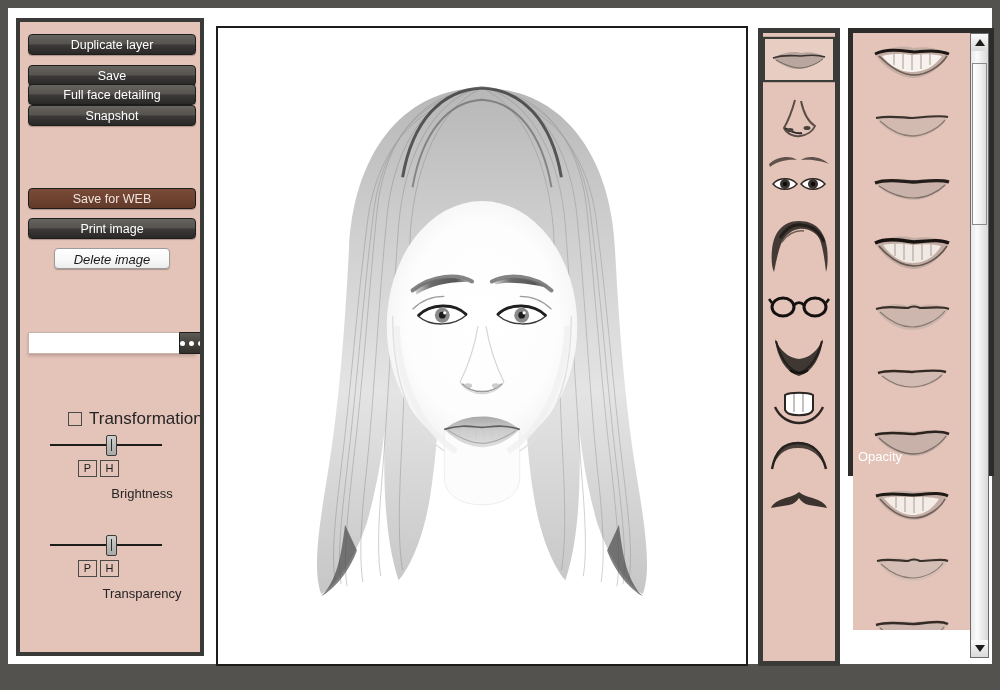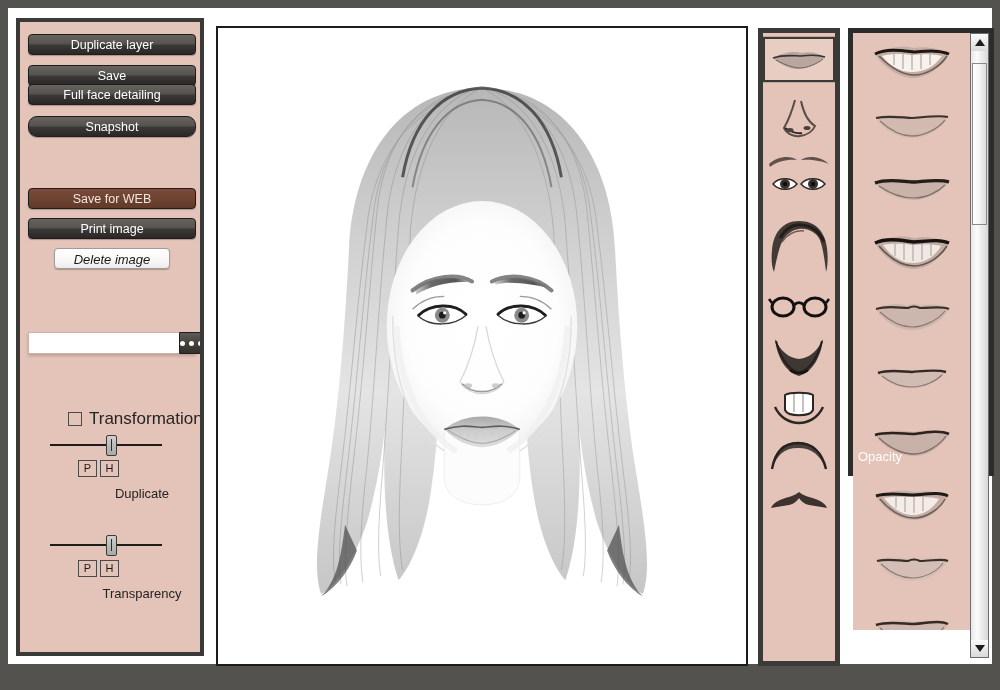--- a/index.html
+++ b/index.html
@@ -62,21 +62,21 @@
     left: 34px;
     width: 116px;
     background: linear-gradient(to bottom, #ffffff 0%, #f7f7f7 60%, #ececec 100%);
     color: #1a1a1a;
     border: 1px solid #9c9c9c;
     font-size: 13px;
   }
   #btn-duplicate { top: 12px; }
   #btn-save      { top: 43px; }
   #btn-fullface  { top: 62px; }
-  #btn-snapshot  { top: 94px; border-radius: 9px; }
+  #btn-snapshot  { top: 83px; }
   #btn-saveweb   { top: 166px; }
   #btn-print     { top: 196px; }
   #btn-delete    { top: 226px; font-style: italic; }
 
   
   .field-row {
     position: absolute;
     left: 8px; top: 310px;
     width: 168px; height: 22px;
     display: flex;
@@ -345,21 +345,21 @@
 
       <div class="slider-group" id="slider-brightness">
         <div class="slider-track-wrap">
           <div class="slider-line"></div>
           <div class="slider-handle" style="left: 56.1px;"></div>
           <div class="slider-value">0</div>
           <div class="ph-row">
             <div class="ph-btn">P</div>
             <div class="ph-btn">H</div>
           </div>
-          <div class="slider-caption">Duplicate</div>
+          <div class="slider-caption">Brightness</div>
         </div>
       </div>
 
       <div class="slider-group" id="slider-transparency">
         <div class="slider-track-wrap">
           <div class="slider-line"></div>
           <div class="slider-handle" style="left: 56.1px;"></div>
           <div class="slider-value">100</div>
           <div class="ph-row">
             <div class="ph-btn">P</div>

